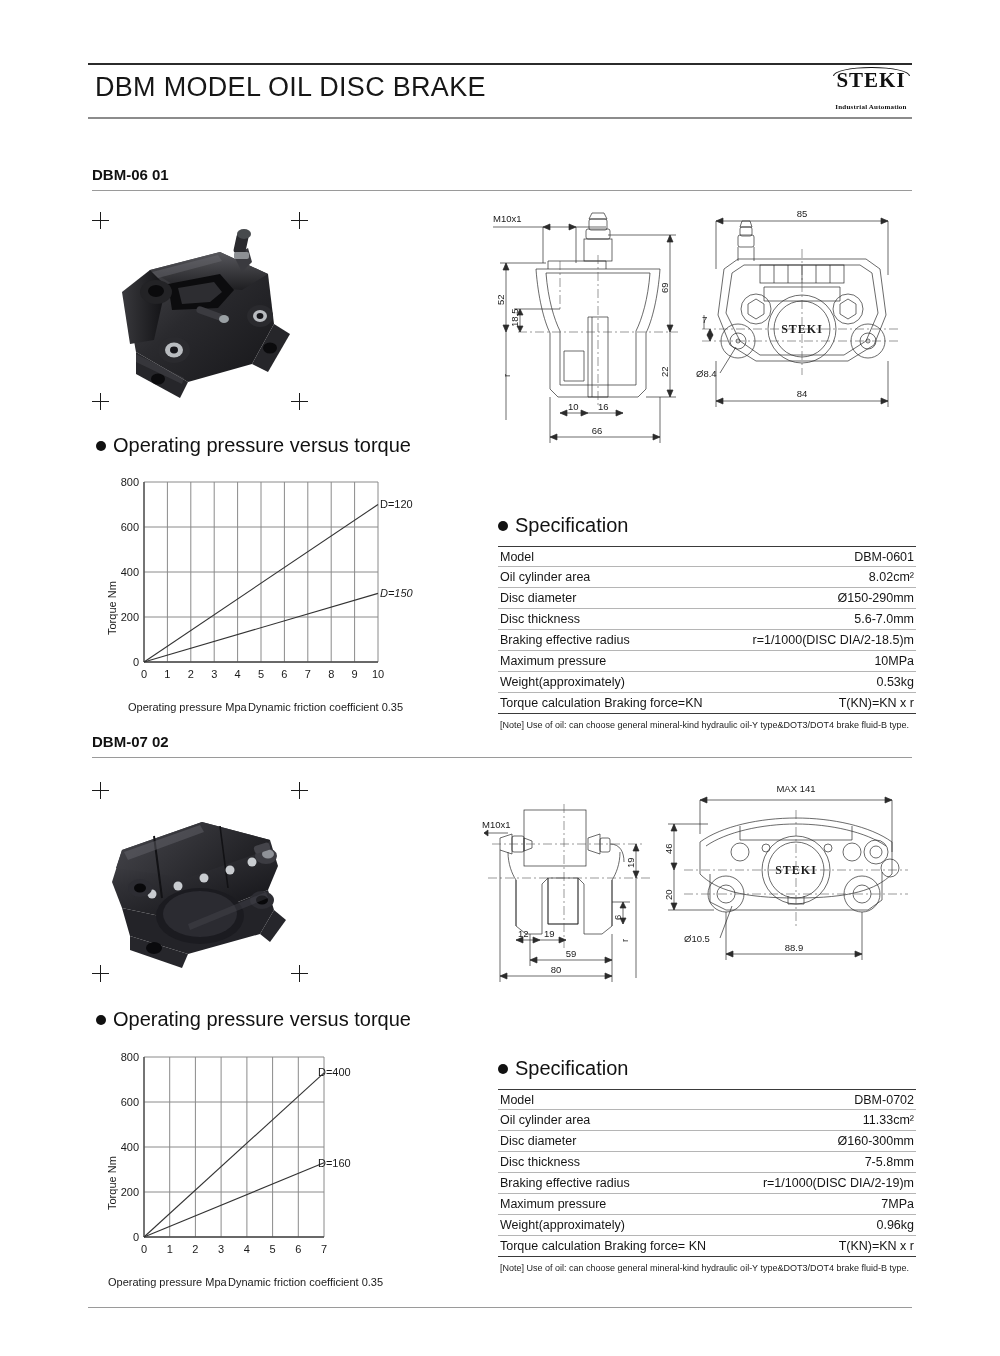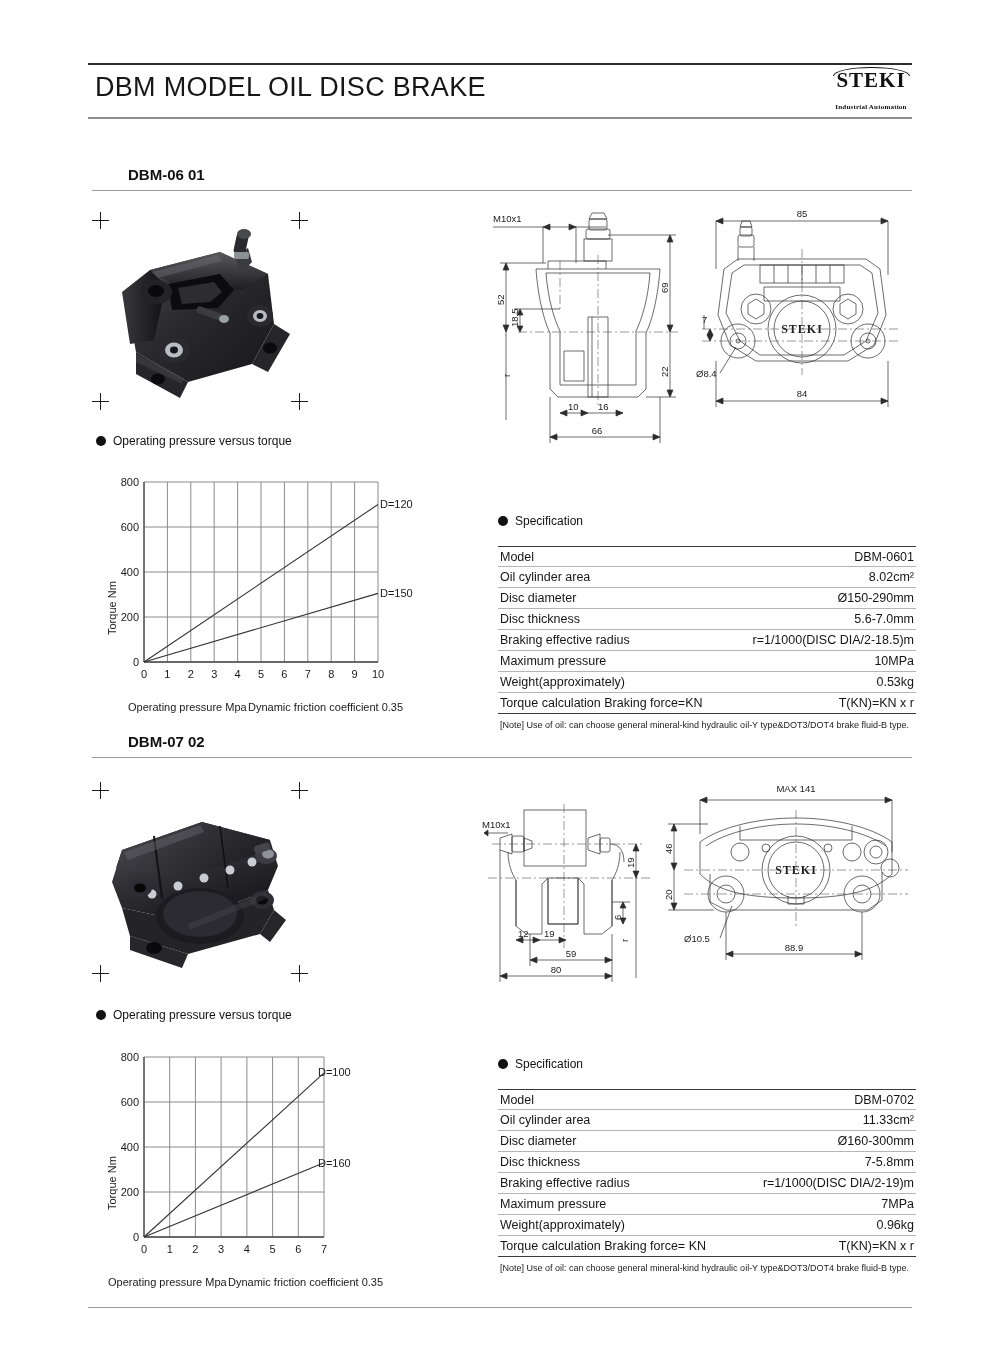--- a/index.html
+++ b/index.html
@@ -40,27 +40,27 @@
     border:1.6px solid #111; border-bottom:none;
     border-radius:50% 50% 0 0 / 100% 100% 0 0;
   }
   .logo-sub {
     font-family:"Liberation Serif", serif;
     font-size:7px; font-weight:700; color:#111; margin-top:12px; letter-spacing:.2px;
   }
 
   
   .sec-title {
-    position:absolute; font-size:15px; font-weight:700; color:#111; white-space:nowrap;margin-left:36px;
+    position:absolute; font-size:15px; font-weight:700; color:#111; white-space:nowrap;
   }
   .sec-rule { position:absolute; height:1px; background:#9a9a9a; }
 
   
   .bullet-head {
-    position:absolute; font-size:12px; color:#111; white-space:nowrap;
+    position:absolute; font-size:20px; color:#111; white-space:nowrap;
     display:flex; align-items:center; gap:7px;
   }
   .bullet-dot {
     width:10px; height:10px; border-radius:50%; background:#111; display:inline-block;
   }
 
   
   .photo-box { position:absolute; }
   .cmark { position:absolute; width:17px; height:17px; }
   .cmark::before, .cmark::after {
@@ -237,21 +237,21 @@
         <text x="254.6" y="208">9</text>
         <text x="278" y="208">10</text>
       </g>
 
       <line x1="44" y1="192" x2="278" y2="34.5" stroke="#333" stroke-width="1.1"></line>
 
       <line x1="44" y1="192" x2="278" y2="123.4" stroke="#333" stroke-width="1.1"></line>
     </svg>
   </div>
   <div class="chart-caption" style="left:380px; top:498px;">D=120</div>
-  <div class="chart-caption" style="left:380px; top:587px;">D=150</div>
+  <div class="chart-caption" style="left:380px; top:587px;font-style:italic;">D=150</div>
   <div class="ylabel" style="left:106px; top:635px;">Torque Nm</div>
   <div class="chart-caption" style="left:128px; top:701px;">Operating pressure Mpa</div>
   <div class="chart-caption" style="left:248px; top:701px;">Dynamic friction coefficient 0.35</div>
 
   <div class="draw" style="left:488px; top:205px;">
     <svg width="430" height="265" viewBox="0 0 430 265">
       <g stroke="#2b2b2b" fill="none" stroke-width="0.7" font-family="Liberation Sans, sans-serif" font-size="9.5">
 
         <text x="5" y="17" fill="#1a1a1a" stroke="none">M10x1</text>
         <line x1="5" y1="22" x2="118" y2="22"></line>
@@ -534,21 +534,21 @@
         <text x="172.6" y="208">5</text>
         <text x="198.3" y="208">6</text>
         <text x="224" y="208">7</text>
       </g>
 
       <line x1="44" y1="192" x2="224" y2="27.8" stroke="#333" stroke-width="1.1"></line>
 
       <line x1="44" y1="192" x2="224" y2="117.8" stroke="#333" stroke-width="1.1"></line>
     </svg>
   </div>
-  <div class="chart-caption" style="left:318px; top:1066px;">D=100</div>
+  <div class="chart-caption" style="left:318px; top:1066px;">D=400</div>
   <div class="chart-caption" style="left:318px; top:1157px;">D=160</div>
   <div class="ylabel" style="left:106px; top:1210px;">Torque Nm</div>
   <div class="chart-caption" style="left:108px; top:1276px;">Operating pressure Mpa</div>
   <div class="chart-caption" style="left:228px; top:1276px;">Dynamic friction coefficient 0.35</div>
 
   <div class="draw" style="left:478px; top:778px;">
     <svg width="440" height="220" viewBox="0 0 440 220">
       <g stroke="#2b2b2b" fill="none" stroke-width="0.7" font-family="Liberation Sans, sans-serif" font-size="9.5">
 
         <text x="4" y="50" fill="#1a1a1a" stroke="none">M10x1</text>

